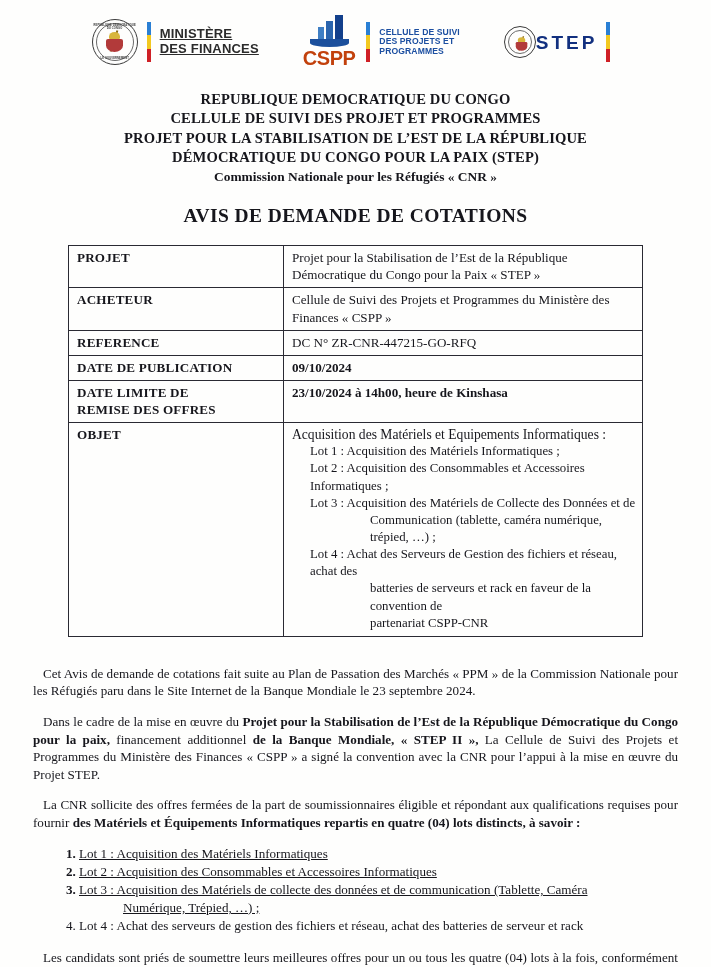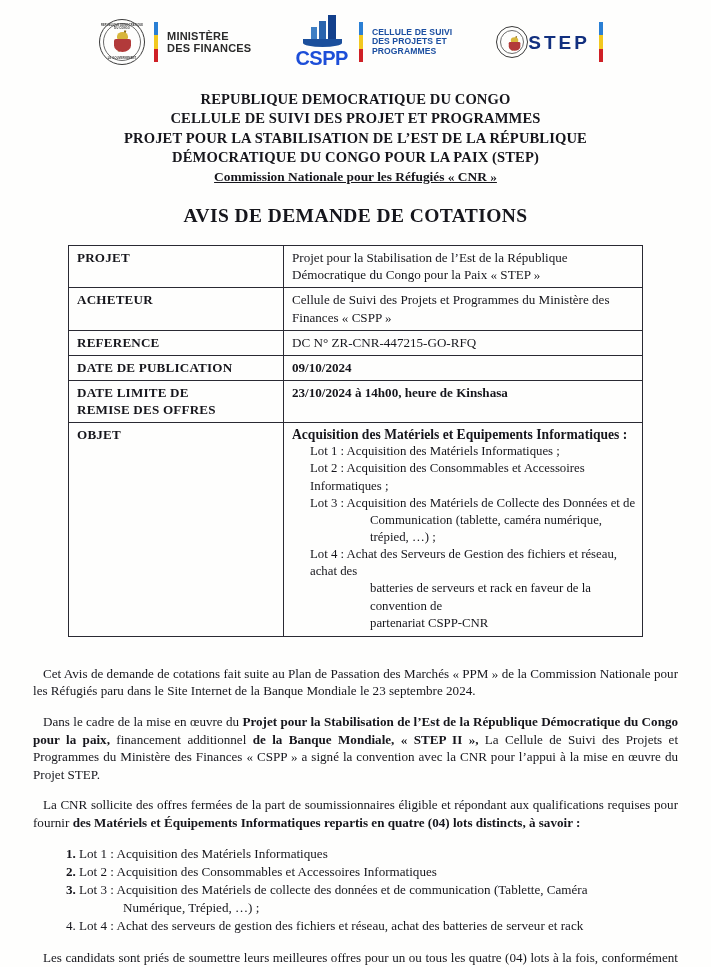--- a/index.html
+++ b/index.html
@@ -105,21 +105,21 @@
   .tribar .b { background: #2a7fd4; }
   .tribar .y { background: #f2c81f; }
   .tribar .r { background: #cf2026; }
 
   .logo-label {
     font-family: "Liberation Sans", sans-serif;
     font-weight: bold;
     line-height: 1.12;
     color: #2b2b2b;
   }
-  .label-mf { font-size: 11px; letter-spacing: 0.2px; }
+  .label-mf { font-size: 13px; letter-spacing: 0.2px; text-decoration: underline; }
   .label-cspp { font-size: 8.6px; color: #1c4fa1; letter-spacing: 0.1px; }
 
   
   .cspp-mark {
     display: flex;
     flex-direction: column;
     align-items: center;
     flex: none;
     margin-right: 2px;
   }
@@ -137,21 +137,21 @@
   .cspp-hull {
     position: absolute; left: 4px; bottom: 0;
     width: 39px; height: 8px;
     border-radius: 0 0 60% 60%;
     background: #1b4f9c;
   }
   .cspp-word {
     font-family: "Liberation Sans", sans-serif;
     font-weight: bold;
     font-size: 20px;
-    color: #1d4ed8;
+    color: #c2410c;
     letter-spacing: -0.5px;
     line-height: 1;
     margin-top: 1px;
   }
   .step-word {
     font-family: "Liberation Sans", sans-serif;
     font-weight: bold;
     font-size: 19px;
     color: #12307f;
     letter-spacing: 3px;
@@ -171,21 +171,20 @@
     text-align: center;
     margin-top: 16px;
     font-weight: bold;
     font-size: 14.6px;
     line-height: 1.33;
     letter-spacing: 0.1px;
   }
   .titles .t-sub {
     font-size: 13.4px;
     letter-spacing: 0;
-    text-decoration: underline;
   }
   .avis {
     text-align: center;
     font-weight: bold;
     font-size: 19.5px;
     letter-spacing: 0.4px;
     margin: 20px 0 18px 0;
   }
 
   
@@ -206,21 +205,21 @@
     width: 200px;
     font-weight: bold;
     font-size: 14.1px;
     letter-spacing: 0.2px;
     vertical-align: middle;
     padding-left: 11px;
   }
   td.v { font-size: 13.2px; }
   td.v.b { font-weight: bold; }
   .ida-small { font-size: 11.2px; }
-  .objet-head { font-weight: bold; font-size: 13.6px; }
+  .objet-head { font-weight: normal; font-size: 13.6px; }
   .lot-line {
     padding-left: 18px;
     text-indent: 0;
     font-size: 12.8px;
     line-height: 1.34;
   }
   .lot-cont {
     padding-left: 78px;
     font-size: 12.8px;
     line-height: 1.34;
@@ -239,21 +238,21 @@
     margin: 0 0 13px 0;
     text-indent: 10px;
   }
   ol.lots {
     margin: 0 0 0 0;
     padding-left: 46px;
     font-size: 13.1px;
     line-height: 1.36;
   }
   ol.lots li { margin-bottom: 0.5px; }
-  ol.lots li.b { font-weight: bold; }
+  ol.lots li.b { font-weight: bold; text-decoration: underline; }
   ol.lots li.b span.txt { font-weight: normal; }
   .lot3-cont { display:block; padding-left: 44px; }
   .spacer-after-list { height: 13px; }
 </style>
 </head>
 <body>
 
 <div class="page">
 
   <div class="logo-band">

